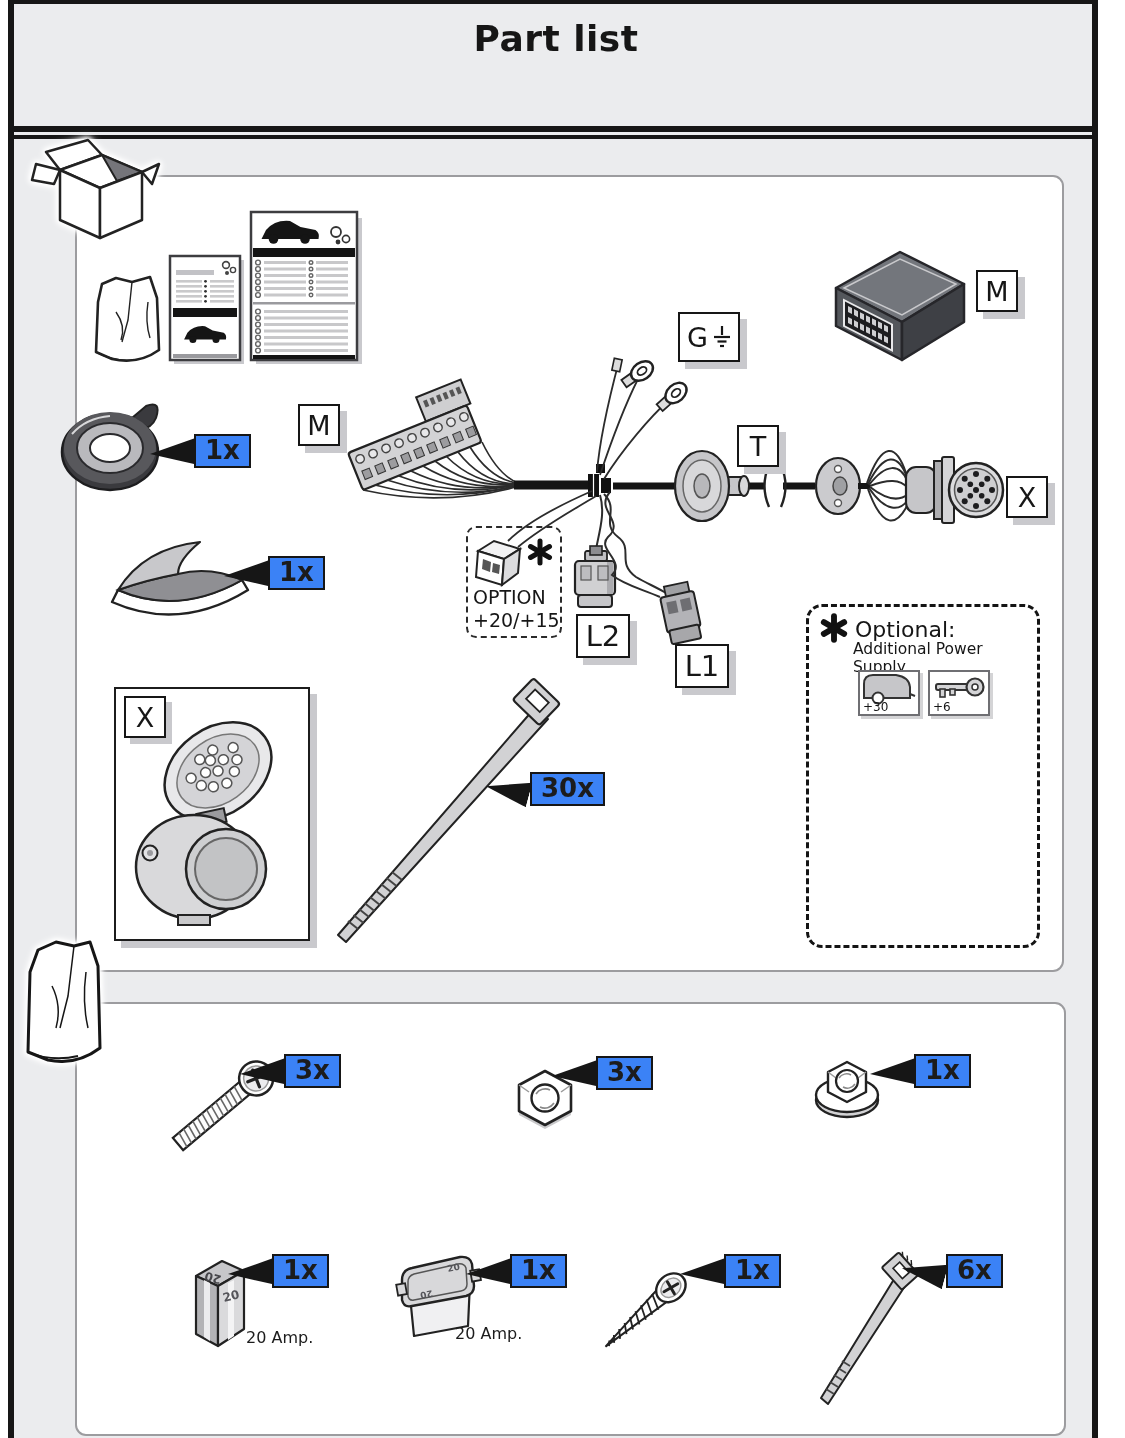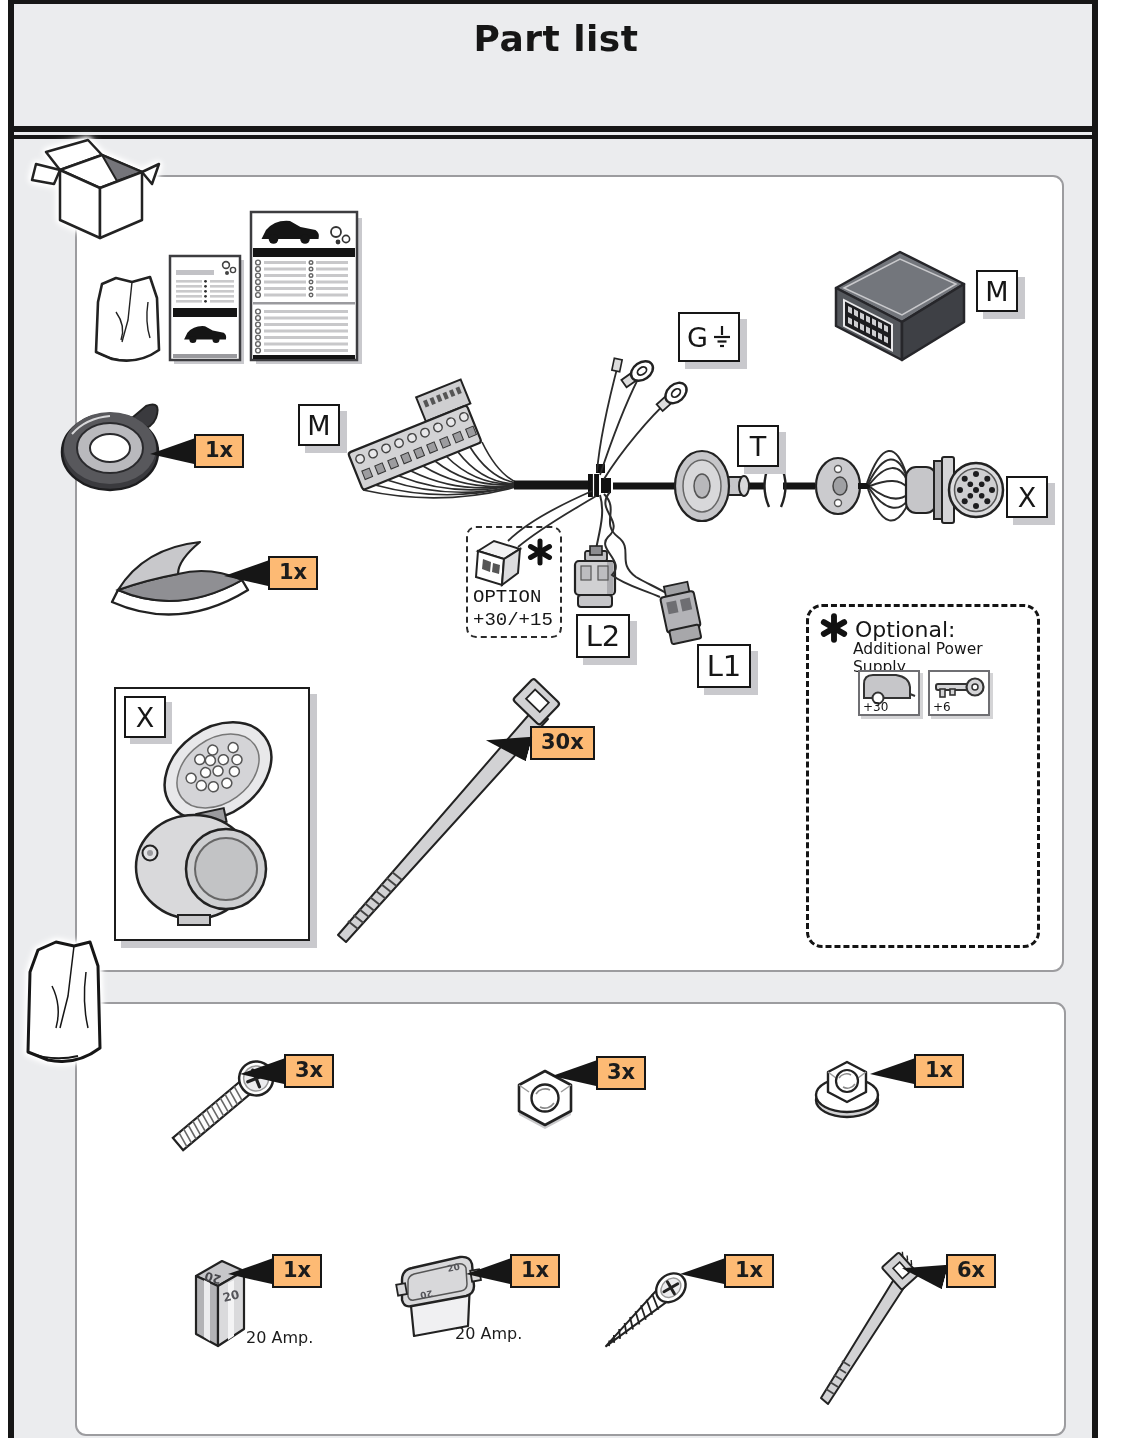--- a/index.html
+++ b/index.html
@@ -14,25 +14,25 @@
   .glow{filter:drop-shadow(0 0 2px #fff) drop-shadow(0 0 2px #fff) drop-shadow(0 0 3px #fff);}
   .tag{position:absolute;display:flex;align-items:center;justify-content:center;gap:5px;
        background:#fff;border:2.5px solid #161616;width:38px;height:38px;
        font-size:27px;color:#161616;box-shadow:7px 7px 0 #c9c9cd;z-index:6;}
   .tag.wide{width:50px;height:40px;font-size:29px;}
   .tag.gnd{width:58px;height:46px;}
   .callout{position:absolute;display:flex;align-items:center;z-index:6;}
   .wedge{width:44px;height:26px;background:#161616;
          clip-path:polygon(0 62%,100% 2%,100% 100%);flex:none;}
   .wedge.tilt{transform:rotate(15deg);}
-  .qbox{background:#fdba74;border:2.5px solid #161616;font-size:21px;font-weight:600;
+  .qbox{background:#3b82f6;border:2.5px solid #161616;font-size:26px;font-weight:600;
         color:#1c1c1c;padding:1px 9px 2px 9px;line-height:27px;white-space:nowrap;}
   .note{position:absolute;font-size:16px;color:#1c1c1c;z-index:6;text-align:right;}
   .optbox{position:absolute;left:466px;top:526px;width:92px;height:108px;
-          border:2.5px dashed #2a2a2a;border-radius:10px;z-index:5;font-family:Liberation Mono, monospace;}
+          border:2.5px dashed #2a2a2a;border-radius:10px;z-index:5;}
   .optbox .ast{position:absolute;right:6px;top:10px;}
   .optbox .txt{position:absolute;left:5px;bottom:4px;font-size:19px;line-height:23px;color:#161616;}
   .bigopt{position:absolute;left:806px;top:604px;width:228px;height:338px;
           border:3px dashed #141414;border-radius:16px;background:#fff;z-index:5;}
   .bigopt .ast{position:absolute;left:10px;top:6px;}
   .bigopt .h1{position:absolute;left:46px;top:10px;font-size:22px;color:#161616;}
   .bigopt .h2{position:absolute;left:44px;top:33px;font-size:15.5px;color:#161616;}
   .tile{position:absolute;border:2px solid #6f6f73;background:#fff;
         box-shadow:3px 3px 0 #d4d4d6;margin-top:14px;}
   .tile .tlab{position:absolute;left:3px;bottom:0px;font-size:12px;color:#161616;}
@@ -472,37 +472,37 @@
   </div>
   <div class="tag" style="left:737px;top:425px">
     <span>T</span>
   </div>
   <div class="tag" style="left:1006px;top:476px">
     <span>X</span>
   </div>
   <div class="tag wide" style="left:576px;top:614px">
     <span>L2</span>
   </div>
-  <div class="tag wide" style="left:697px;top:644px">
+  <div class="tag wide" style="left:675px;top:644px">
     <span>L1</span>
   </div>
 
   <div class="optbox">
     <span class="ast">
       <svg width="28" height="28" viewBox="0 0 28 28">
           <g stroke="#111" stroke-width="5" stroke-linecap="round">
         <line x1="14" y1="3" x2="14" y2="25"></line>
             <line x1="4.5" y1="8.5" x2="23.5" y2="19.5"></line>
             <line x1="4.5" y1="19.5" x2="23.5" y2="8.5"></line>
       </g>
         </svg>
     </span>
     <div class="txt">
       <div>OPTION</div>
-      <div>+30/+15</div>
+      <div>+20/+15</div>
     </div>
   </div>
 
   <div class="bigopt">
     <span class="ast">
       <svg width="30" height="30" viewBox="0 0 28 28">
           <g stroke="#111" stroke-width="5.5" stroke-linecap="round">
         <line x1="14" y1="3" x2="14" y2="25"></line>
             <line x1="4.5" y1="8.5" x2="23.5" y2="19.5"></line>
             <line x1="4.5" y1="19.5" x2="23.5" y2="8.5"></line>
@@ -535,21 +535,21 @@
   </div>
 
   <div class="callout" style="left:150px;top:434px">
     <span class="wedge"></span>
     <span class="qbox">1x</span>
   </div>
   <div class="callout" style="left:224px;top:556px">
     <span class="wedge"></span>
     <span class="qbox">1x</span>
   </div>
-  <div class="callout" style="left:486px;top:726px">
+  <div class="callout" style="left:486px;top:772px">
     <span class="wedge tilt"></span>
     <span class="qbox">30x</span>
   </div>
 
   <svg class="art" style="left:164px;top:1048px;z-index:4" width="135" height="110" viewBox="0 0 135 110">
     <g transform="translate(14,96) rotate(-40)">
       <rect x="0" y="-8" width="88" height="16" fill="#fdfdfd" stroke="#222" stroke-width="2.2"></rect>
       <g stroke="#666" stroke-width="1.6">
         <line x1="8" y1="-8" x2="5" y2="8"></line>
           <line x1="14" y1="-8" x2="11" y2="8"></line>

